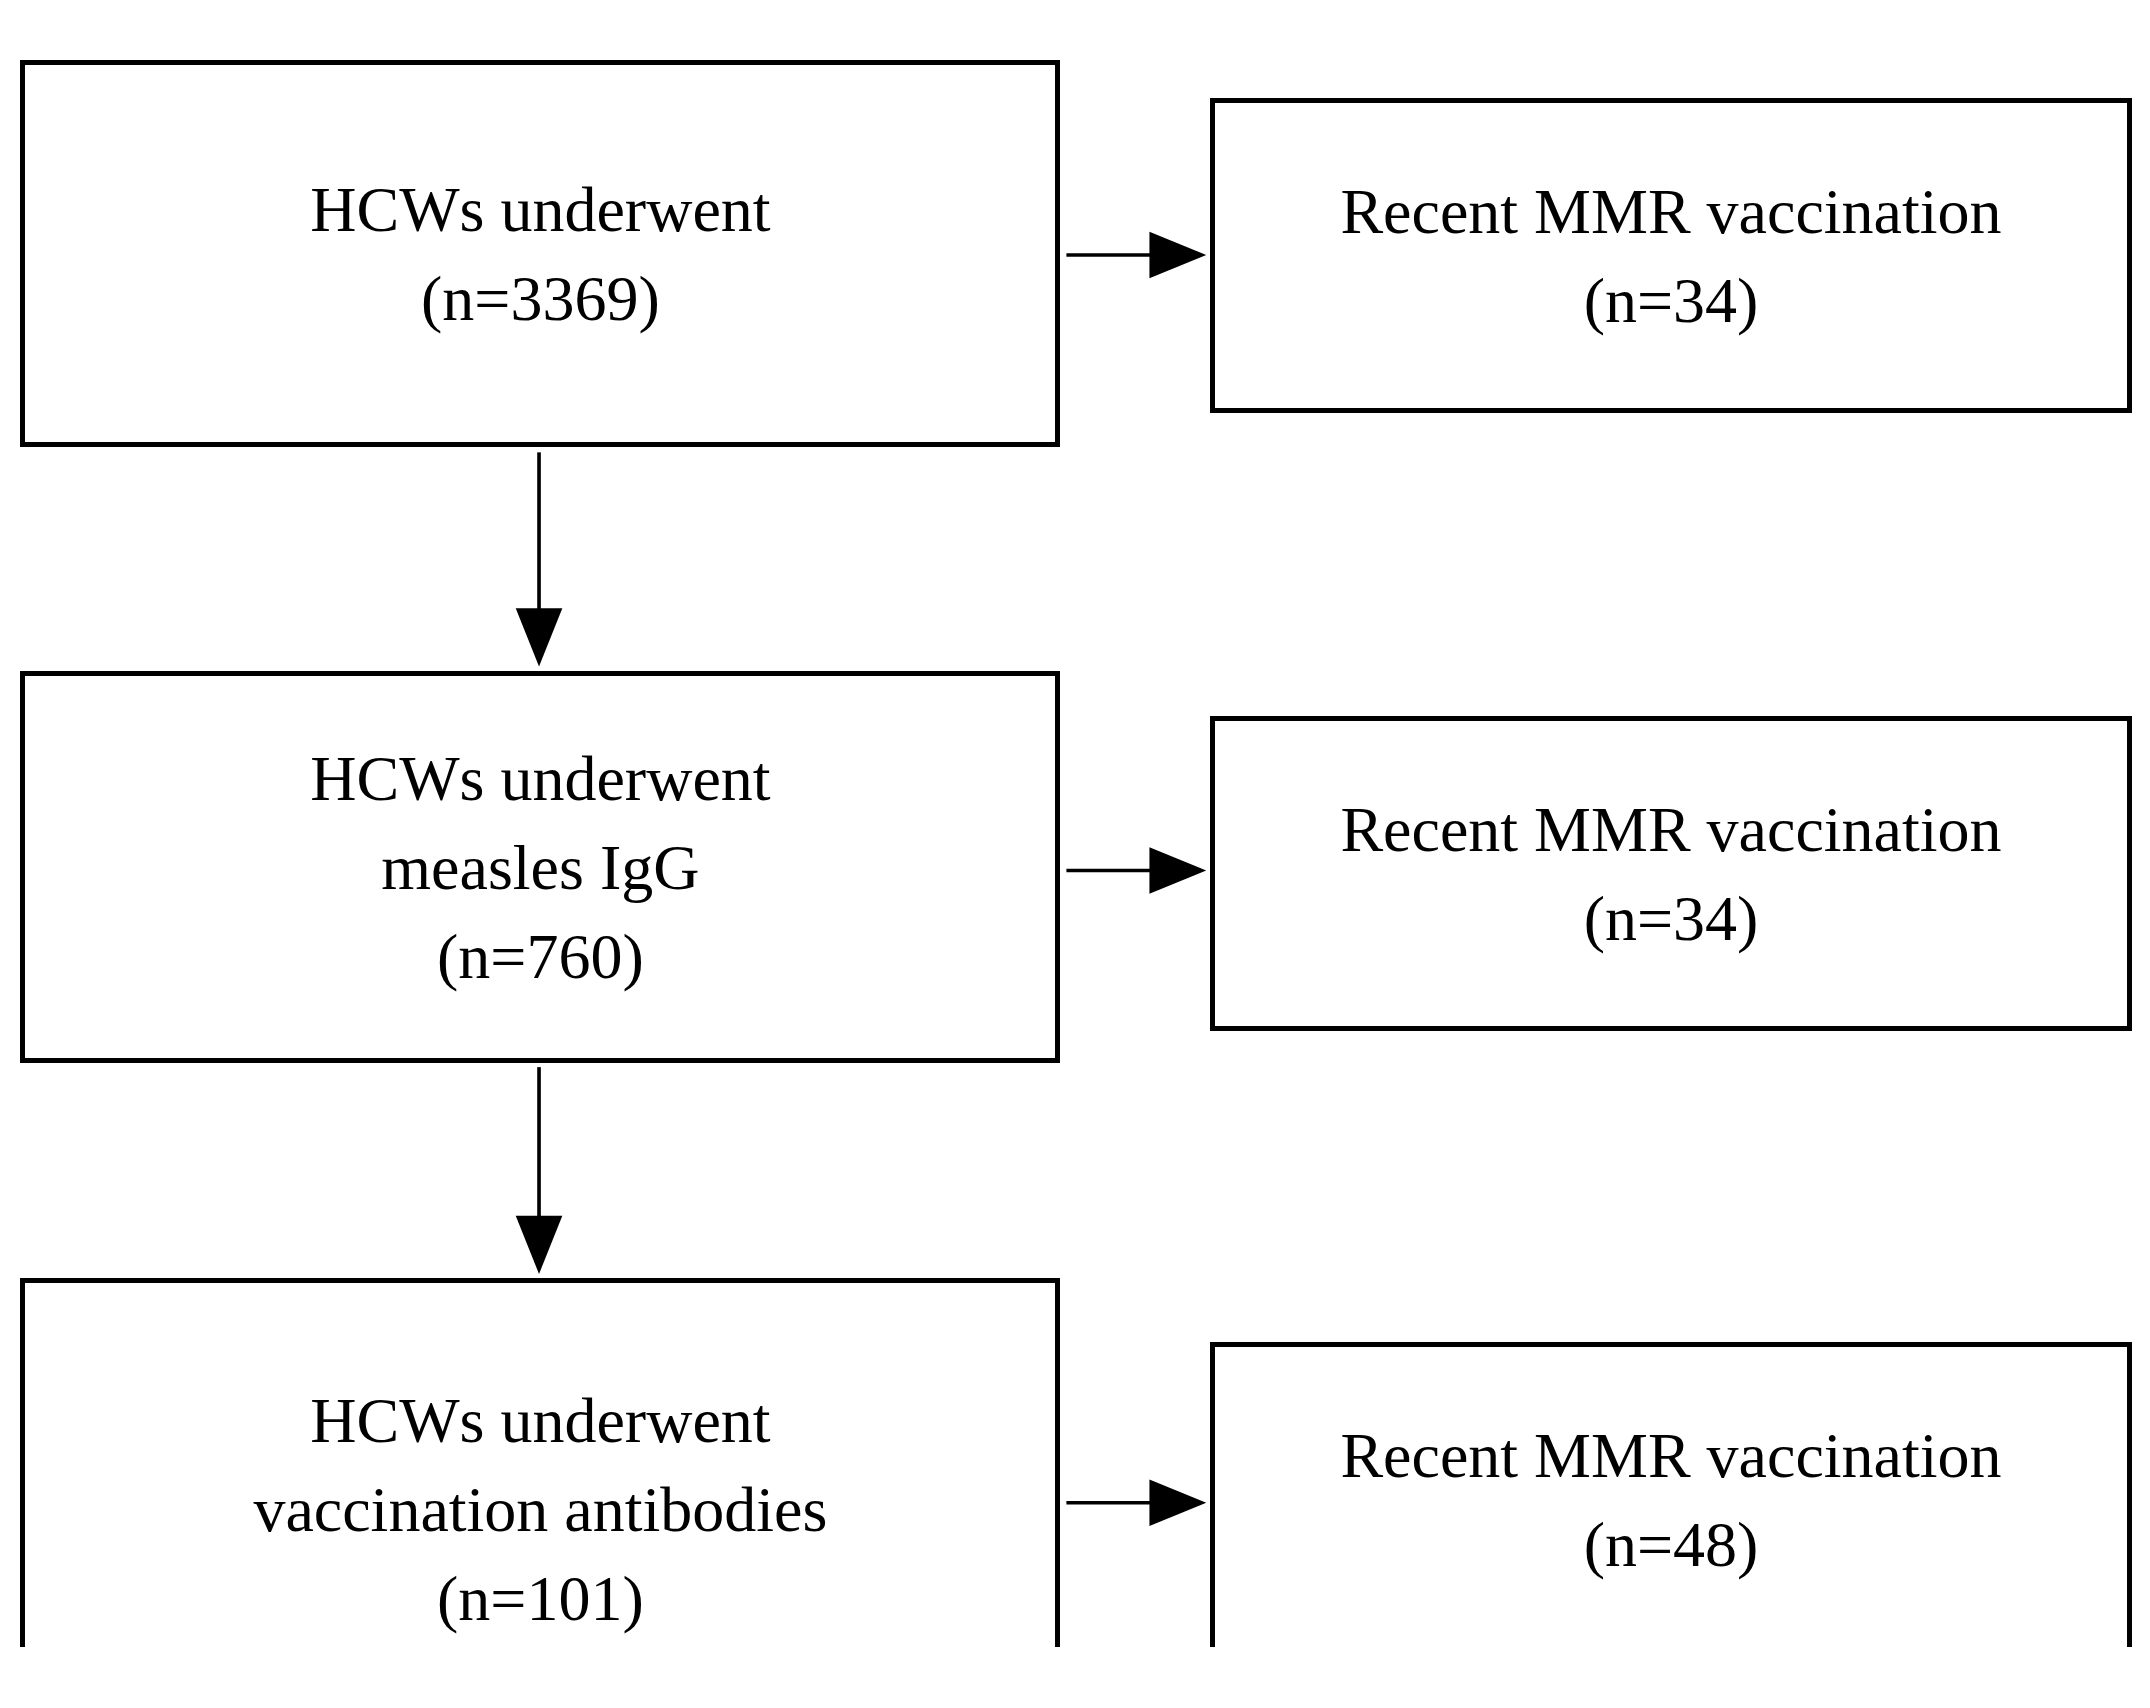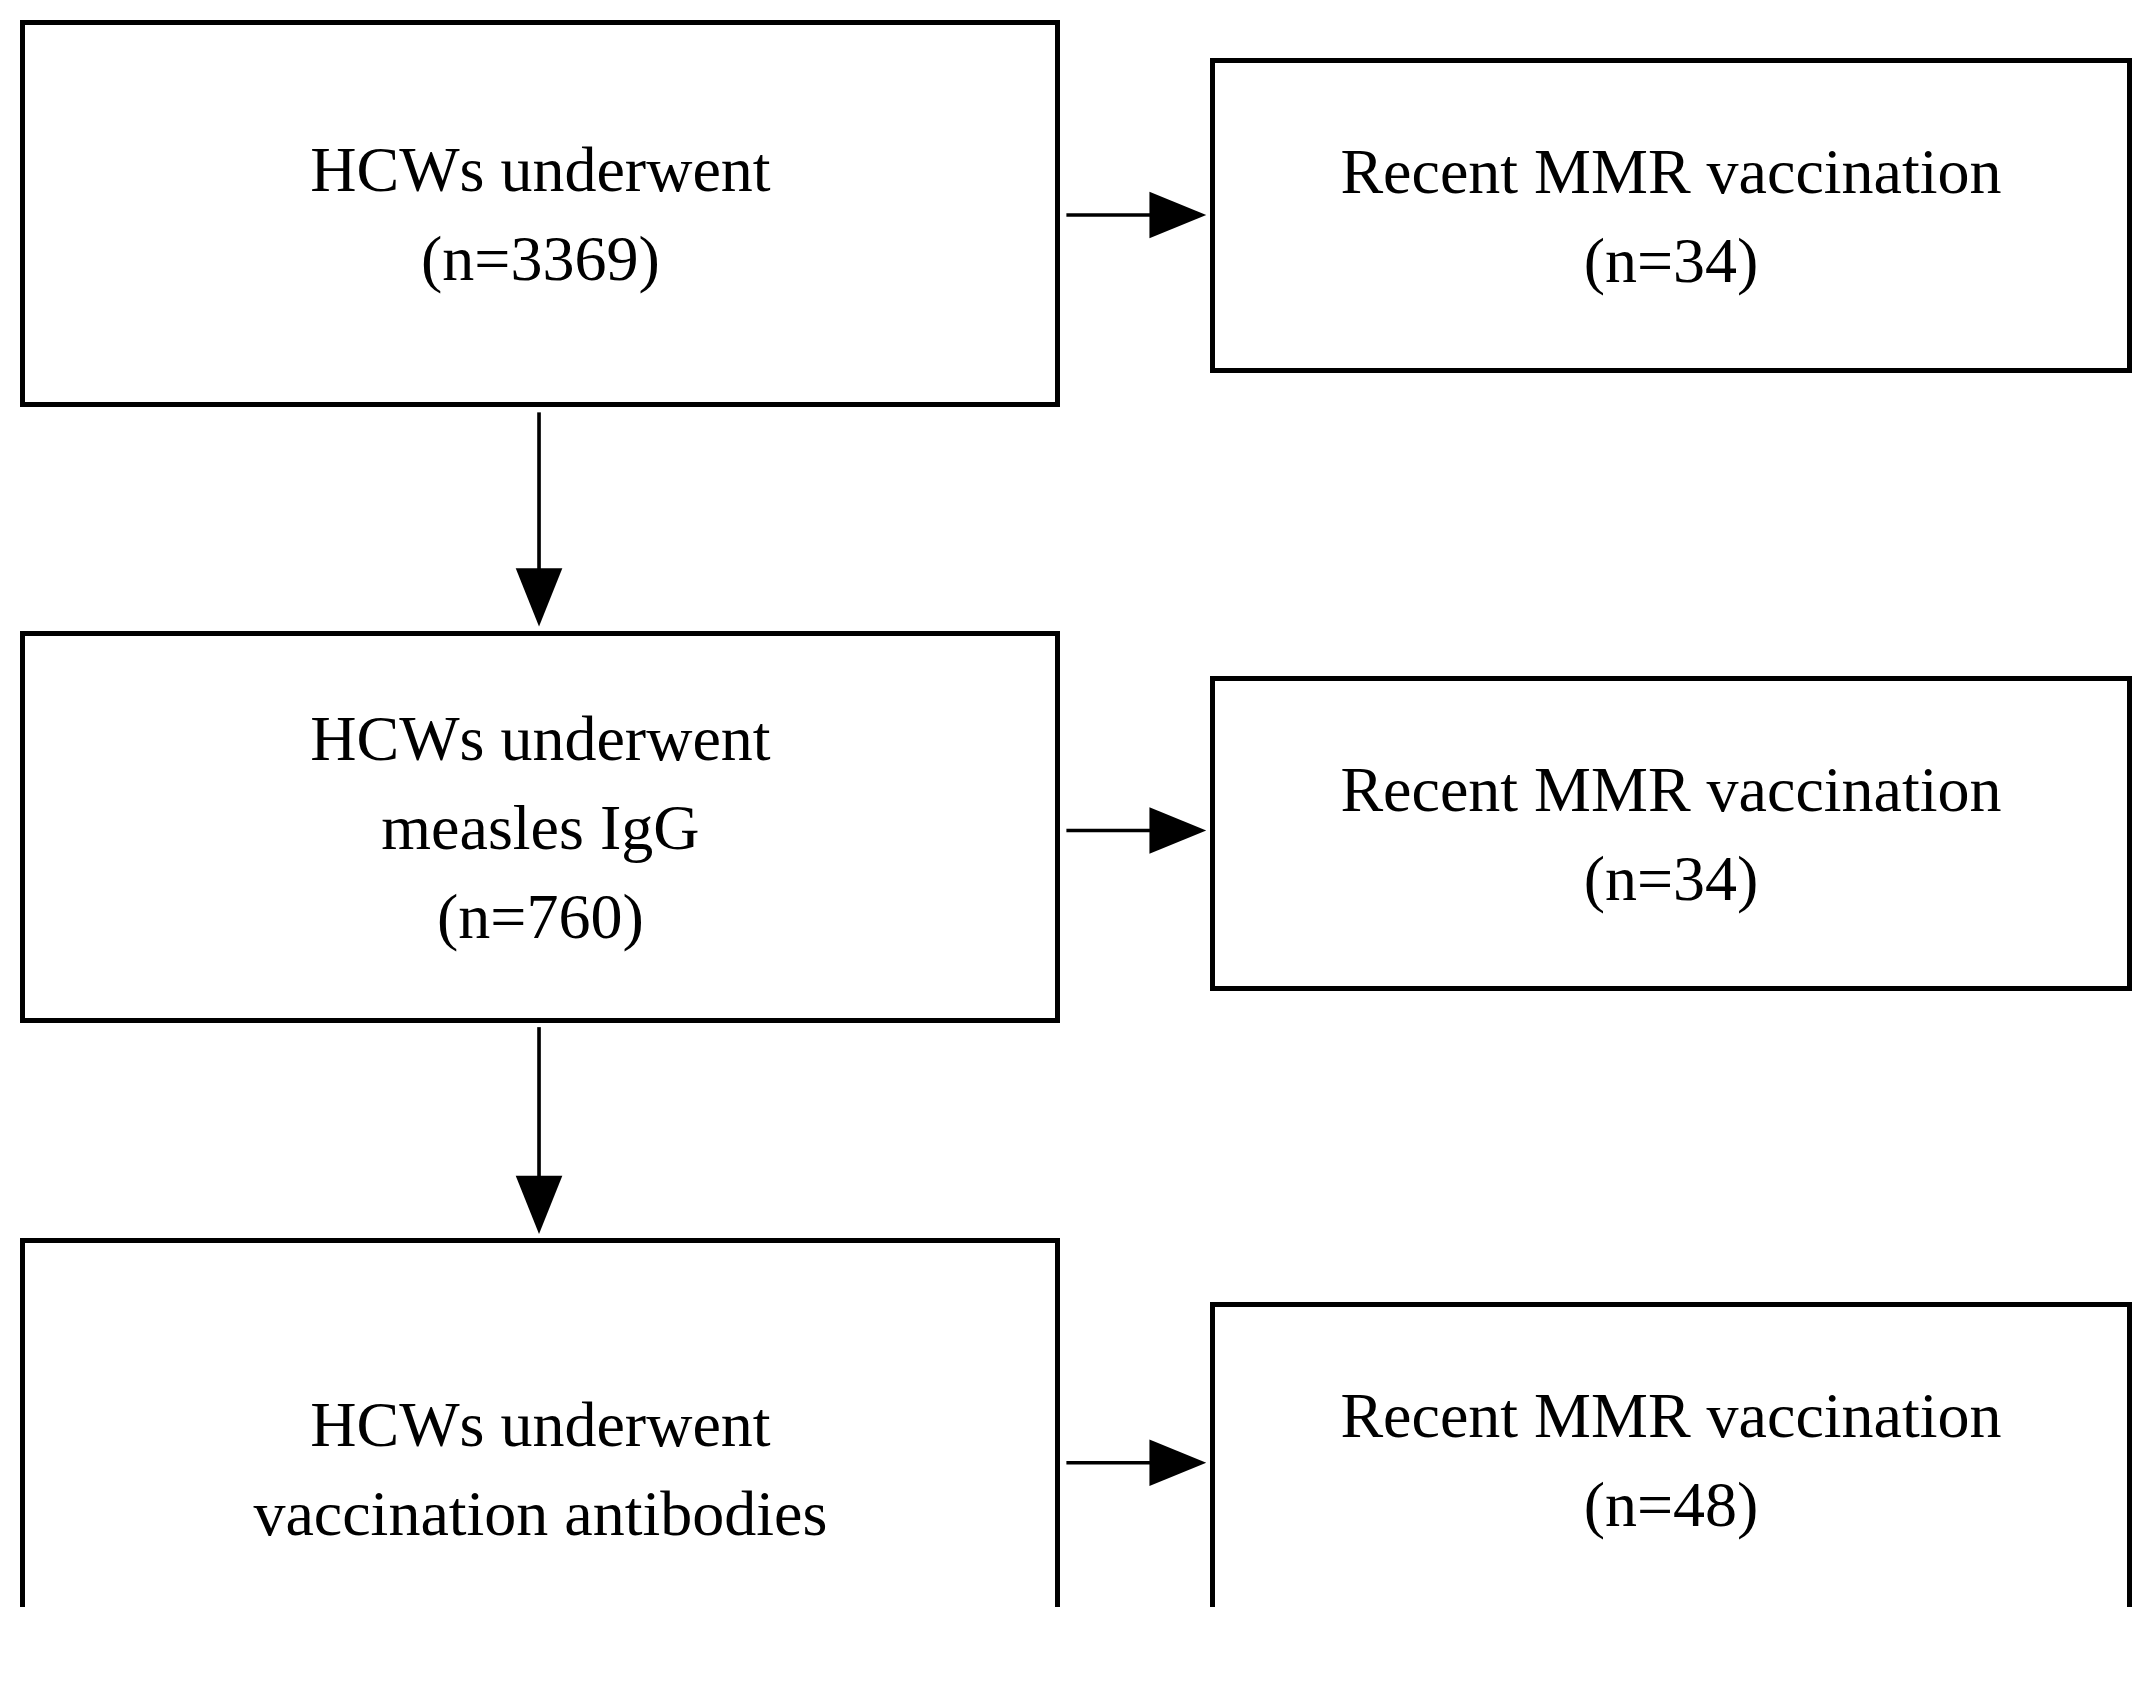--- a/index.html
+++ b/index.html
@@ -7,20 +7,21 @@
     padding: 0;
     background: #ffffff;
   }
   .canvas {
     position: relative;
     width: 2151px;
     height: 1607px;
     background: #ffffff;
     overflow: hidden;
     font-family: "Liberation Serif", "DejaVu Serif", serif;
+    margin-top: 40px;
   }
   .arrows {
     position: absolute;
     left: 0;
     top: 0;
     width: 2151px;
     height: 1709px;
     pointer-events: none;
   }
   .box {
@@ -98,20 +99,21 @@
 
   <div class="box box-left-2">
     <div class="line">HCWs underwent</div>
     <div class="line">measles IgG</div>
     <div class="line">(n=760)</div>
   </div>
 
   <div class="box box-left-3">
     <div class="line">HCWs underwent</div>
     <div class="line">vaccination antibodies</div>
+    <div class="line">(n=101)</div>
   </div>
 
   <div class="box box-right-1">
     <div class="line">Recent MMR vaccination</div>
     <div class="line">(n=34)</div>
   </div>
 
   <div class="box box-right-2">
     <div class="line">Recent MMR vaccination</div>
     <div class="line">(n=34)</div>

